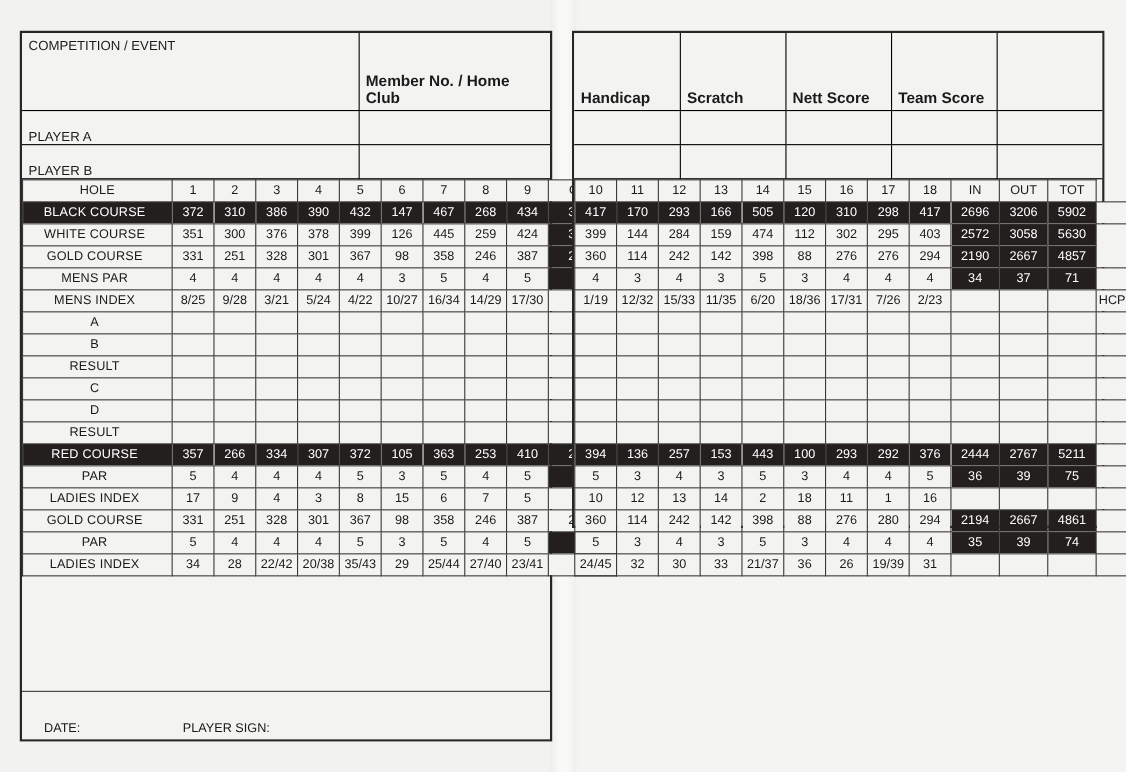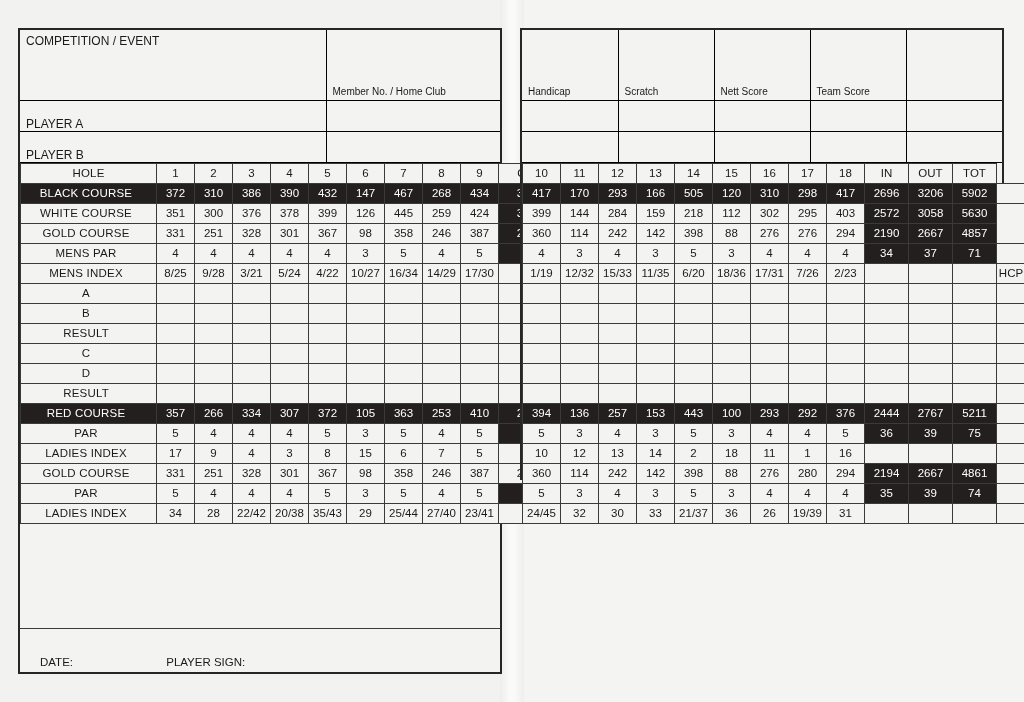--- a/index.html
+++ b/index.html
@@ -77,22 +77,22 @@
     background: #f3f3f1;
     vertical-align: bottom;
     height: 22px;
   }
   .hdr-table td.tall { height: 70px; }
   .hdr-table td.mid { height: 31px; }
   .hdr-table td.noleft { border-left: none; }
   .hdr-table td.noright { border-right: none; }
   .hdr-table td.notop { border-top: none; }
   .hdr-lab {
-    font-weight: normal;
-    font-size: 10px;
+    font-weight: bold;
+    font-size: 14px;
     padding-bottom: 3px;
   }
   .hdr-plain {
     font-size: 12px;
     padding-bottom: 3px;
   }
 
   
   .footer-box {
     position: absolute;
@@ -498,21 +498,21 @@
             <td class="dark">3206</td>
             <td class="dark">5902</td>
             <td colspan="2"></td>
           </tr>
 
           <tr>
             <td>399</td>
             <td>144</td>
             <td>284</td>
             <td>159</td>
-            <td>218</td>
+            <td>474</td>
             <td>112</td>
             <td>302</td>
             <td>295</td>
             <td>403</td>
             <td class="dark">2572</td>
             <td class="dark">3058</td>
             <td class="dark">5630</td>
             <td colspan="2" rowspan="2"></td>
           </tr>
 

